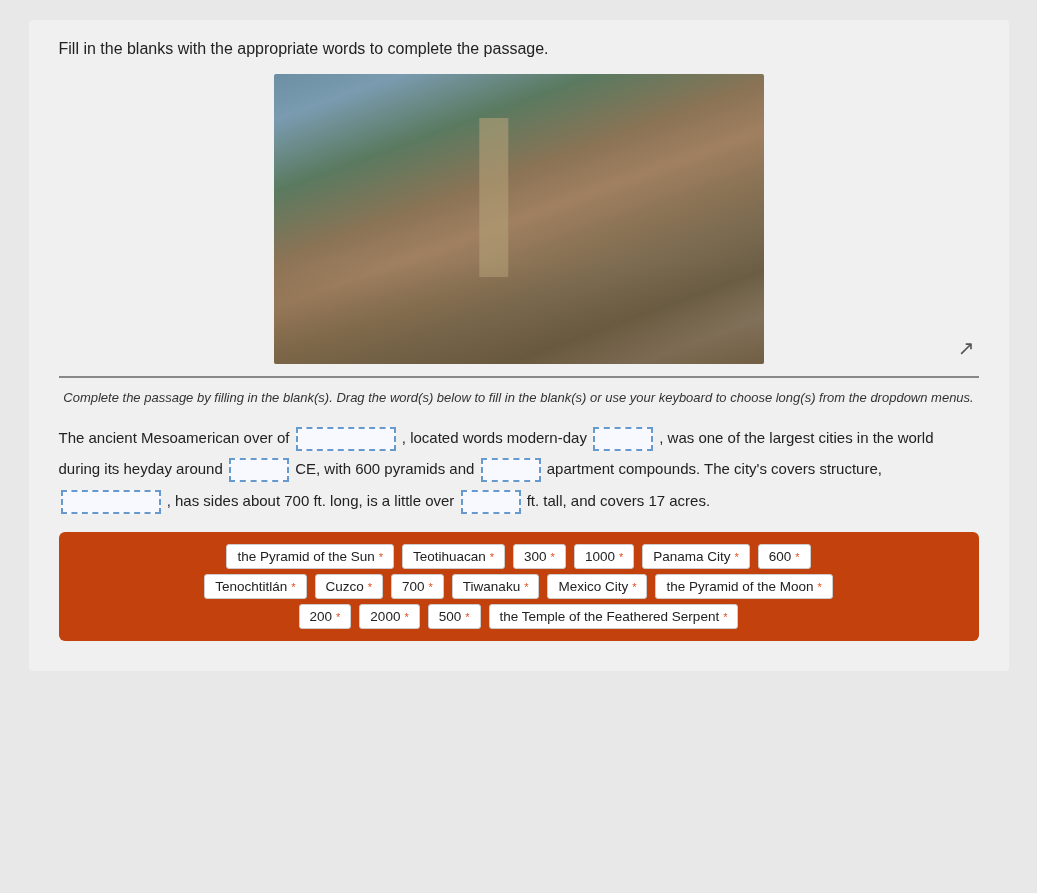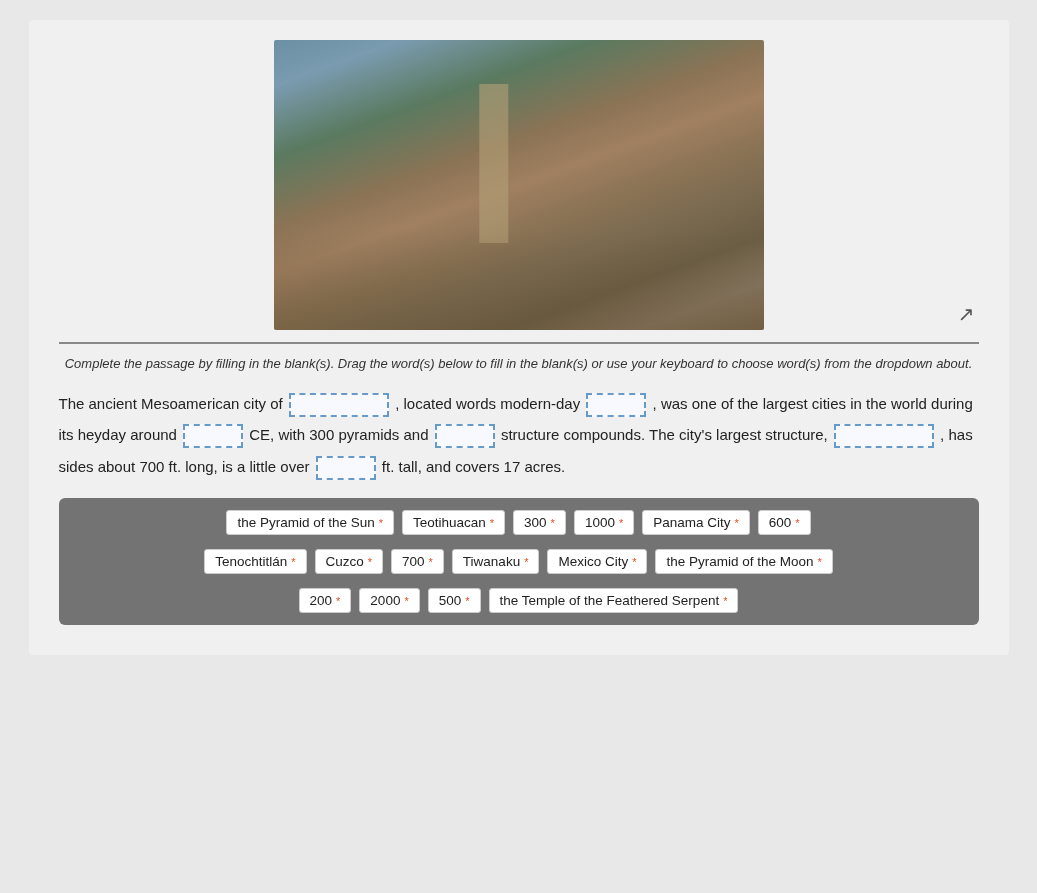--- a/index.html
+++ b/index.html
@@ -107,26 +107,26 @@
       vertical-align: middle;
       margin: 0 2px;
     }
     .blank-wide {
       width: 100px;
     }
     .blank-narrow {
       width: 60px;
     }
     .word-bank {
-      background: #737373;
+      background: #c2410c;
       border-radius: 6px;
       padding: 12px 16px;
       display: flex;
       flex-direction: column;
-      gap: 14px;
+      gap: 5px;
       align-items: center;
     }
     .word-bank-row {
       display: flex;
       flex-wrap: wrap;
       gap: 8px;
       justify-content: center;
     }
     .word-chip {
       background: white;
@@ -144,40 +144,41 @@
     .word-chip .asterisk {
       color: #e05020;
       font-size: 11px;
       vertical-align: super;
     }
   </style>
 </head>
 <body>
 
 <div class="page-container">
+  <p class="instruction">Fill in the blanks with the appropriate words to complete the passage.</p>
 
   <div class="image-wrapper">
     <div class="aerial-image"></div>
     <span class="expand-icon">↗</span>
   </div>
 
   <hr class="divider-line">
 
-  <p class="passage-instruction">Complete the passage by filling in the blank(s). Drag the word(s) below to fill in the blank(s) or use your keyboard to choose word(s) from the dropdown about.</p>
+  <p class="passage-instruction">Complete the passage by filling in the blank(s). Drag the word(s) below to fill in the blank(s) or use your keyboard to choose long(s) from the dropdown menus.</p>
 
   <div class="passage-text">
-    <span>The ancient Mesoamerican city of</span>
+    <span>The ancient Mesoamerican over of</span>
     <span class="blank blank-wide"></span>
     <span>, located words modern-day</span>
     <span class="blank blank-narrow"></span>
     <span>, was one of the largest cities in the world during its heyday around</span>
     <span class="blank blank-narrow"></span>
-    <span>CE, with 300 pyramids and</span>
-    <span class="blank blank-narrow"></span>
-    <span>structure compounds. The city's largest structure,</span>
+    <span>CE, with 600 pyramids and</span>
+    <span class="blank blank-narrow"></span>
+    <span>apartment compounds. The city's covers structure,</span>
     <span class="blank blank-wide"></span>
     <span>, has sides about 700 ft. long, is a little over</span>
     <span class="blank blank-narrow"></span>
     <span>ft. tall, and covers 17 acres.</span>
   </div>
 
   <div class="word-bank">
     <div class="word-bank-row">
     <div class="word-chip" draggable="true">the Pyramid of the Sun<span class="asterisk">*</span></div>
         <div class="word-chip" draggable="true">Teotihuacan<span class="asterisk">*</span></div>

